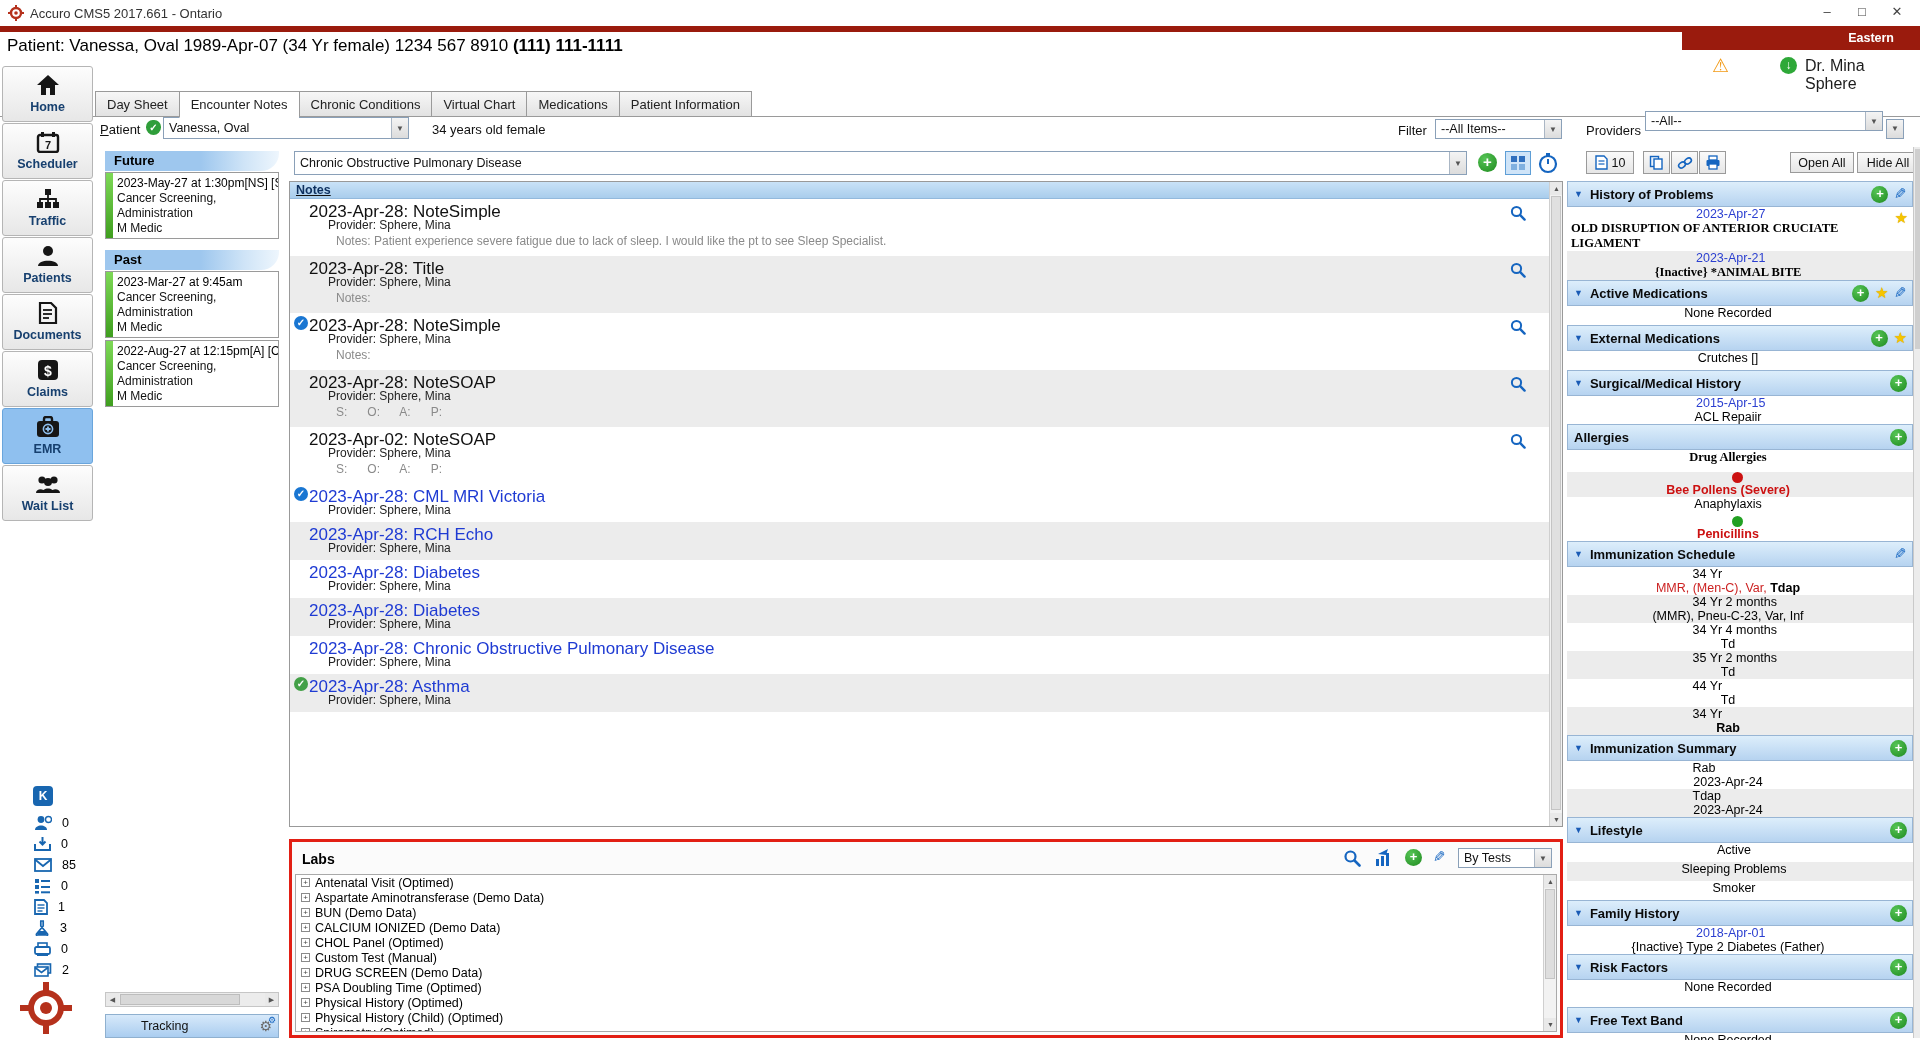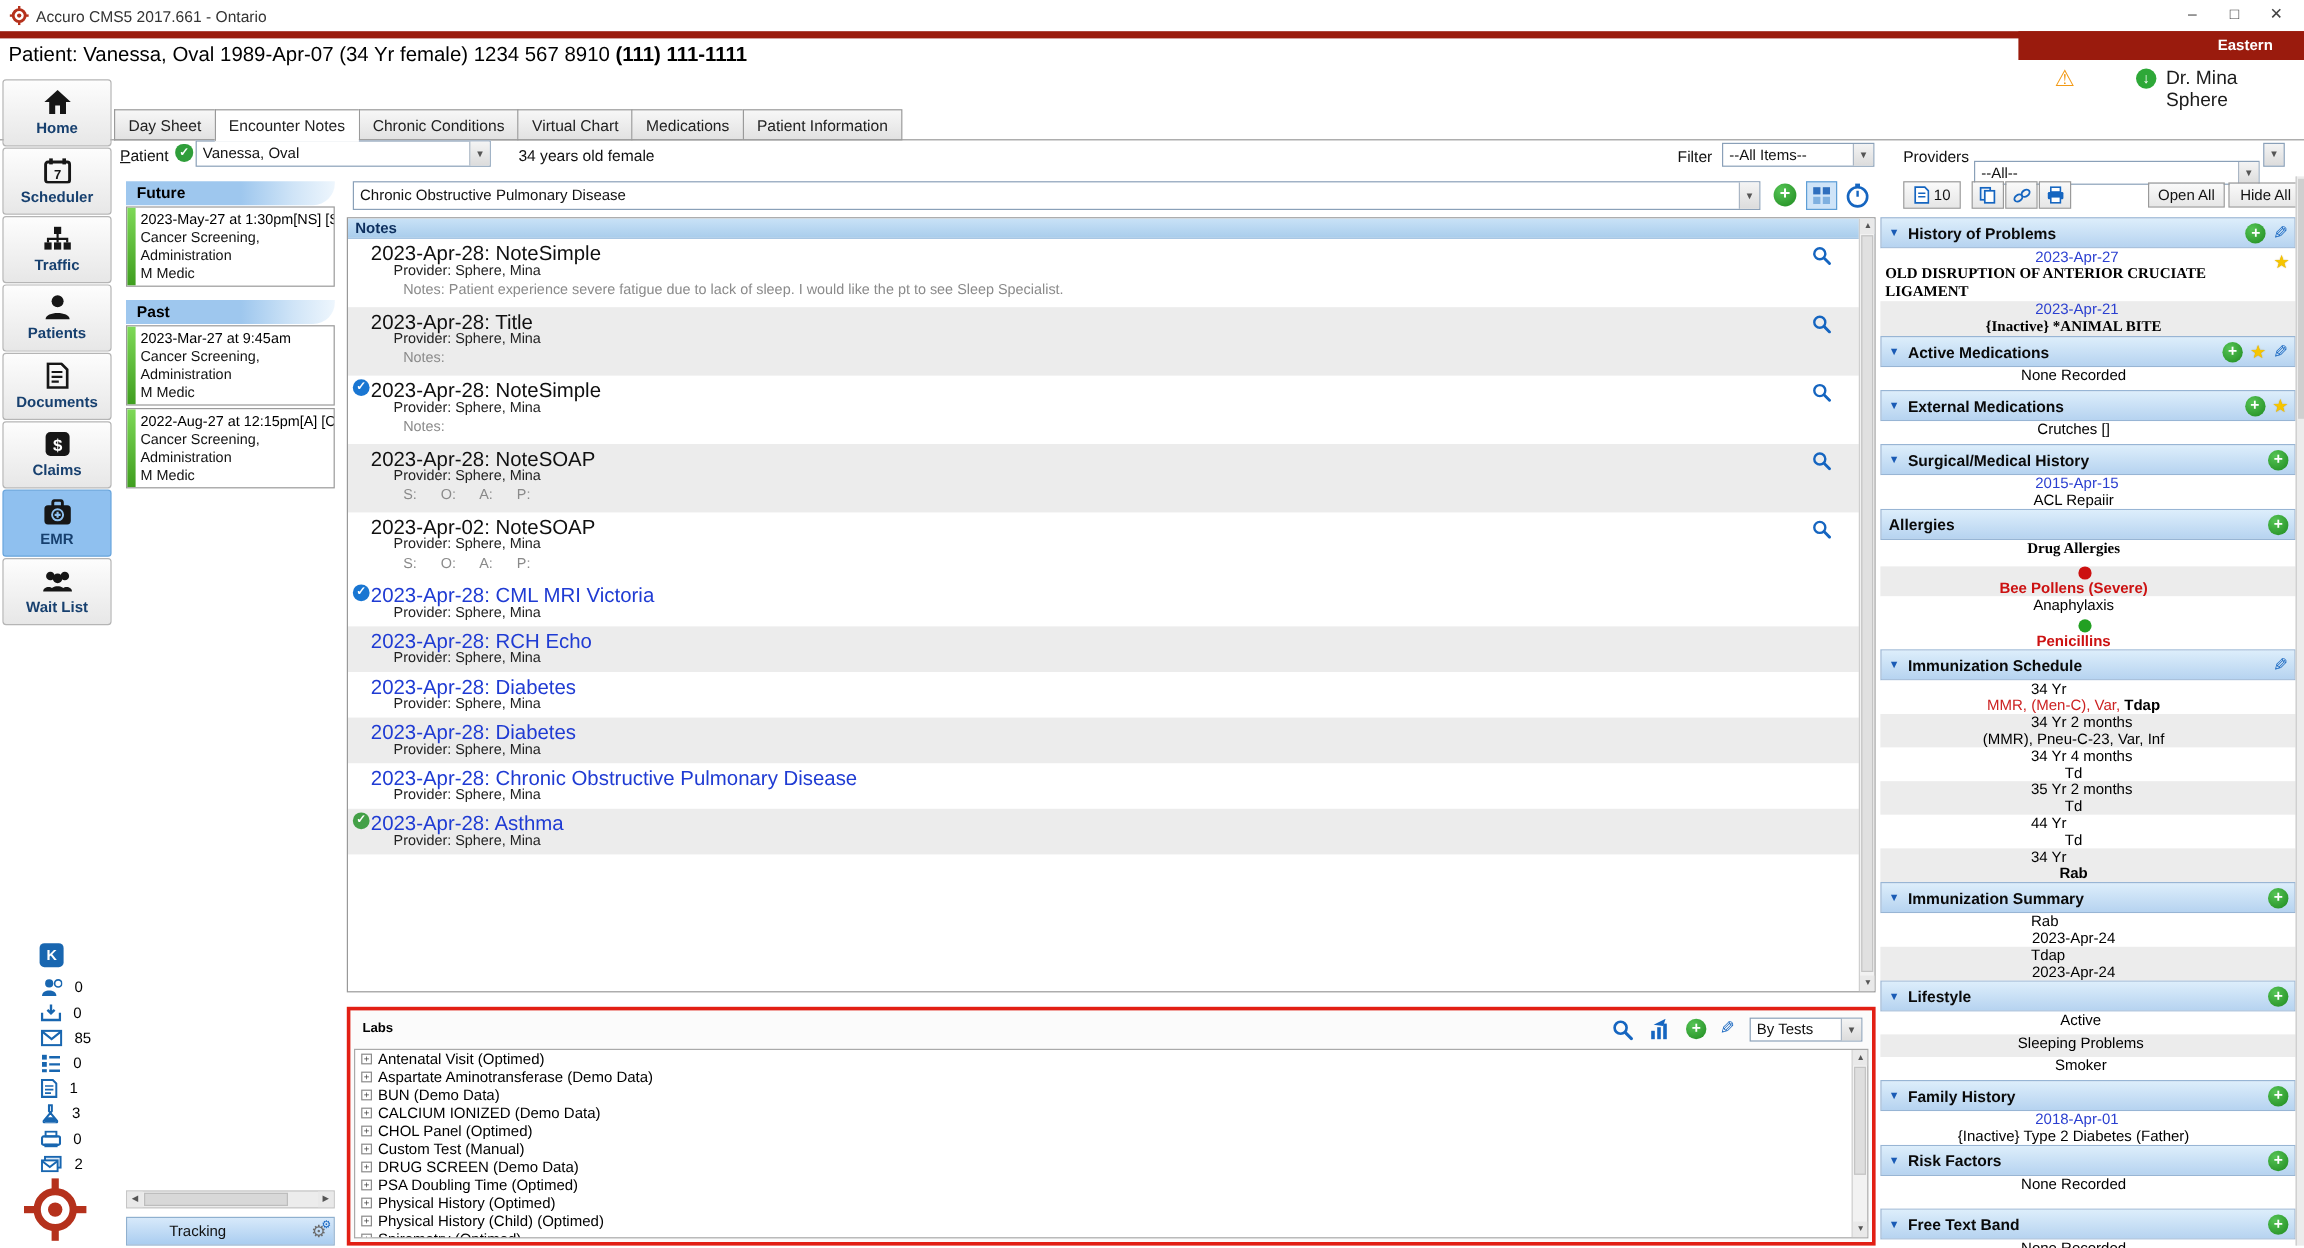--- a/index.html
+++ b/index.html
@@ -33,21 +33,21 @@
   #patient-label u { text-decoration:underline; }
   #shield { left:146px; top:120px; width:15px; height:15px; background:#2f9e3a; border-radius:45% 45% 50% 50%; color:#fff; font-size:10px; line-height:15px; text-align:center; font-weight:bold; }
   .selbox { background:#fff; border:1px solid #8aa0b8; display:flex; align-items:center; }
   .selbox .val { flex:1; padding:0 5px; overflow:hidden; white-space:nowrap; font-size:12.5px; }
   .selbox .arr { width:17px; height:100%; background:linear-gradient(#f4f4f4,#dcdcdc); border-left:1px solid #aab6c4; color:#555; font-size:8px; text-align:center; display:flex; align-items:center; justify-content:center; }
   #patient-select { left:163px; top:117px; width:246px; height:22px; }
   #demo-text { left:432px; top:122px; }
   #filter-label { left:1398px; top:123px; }
   #filter-select { left:1435px; top:119px; width:127px; height:20px; }
   #providers-label { left:1586px; top:123px; }
-  #providers-select { left:1645px; top:134px; width:238px; height:20px; }
+  #providers-select { left:1645px; top:111px; width:238px; height:20px; }
   #providers-btn { left:1886px; top:119px; width:18px; height:20px; background:linear-gradient(#f4f4f4,#dcdcdc); border:1px solid #8aa0b8; color:#555; font-size:8px; text-align:center; line-height:18px; }
 
   
   .navbtn { left:2px; width:91px; height:56px; border:1px solid #b5b5b5; border-radius:3px; background:linear-gradient(#fdfdfd,#e7e7e7); text-align:center; cursor:default; }
   .navbtn.active { background:#8fc0ef; border-color:#69a5dc; }
   .navbtn .nicon { margin-top:5px; height:26px; display:flex; align-items:center; justify-content:center; }
   .navbtn .nlabel { font-size:12.5px; font-weight:bold; color:#17406f; margin-top:2px; }
 
   
   .cnt-row { left:34px; height:18px; display:flex; align-items:center; gap:10px; }
@@ -80,38 +80,38 @@
   #enc-select { left:294px; top:151px; width:1173px; height:24px; }
   .ic-plus { display:inline-block; width:19px; height:19px; background:radial-gradient(circle at 35% 30%, #55c455, #1f8a1f); border-radius:50%; color:#fff; font-weight:bold; font-size:15px; line-height:18px; text-align:center; }
   #enc-plus { left:1478px; top:153px; }
   #grid-btn { left:1505px; top:151px; width:26px; height:24px; background:#cfe4f8; border:1px solid #5e9ed6; display:flex; align-items:center; justify-content:center; }
   #grid-btn .g { width:14px; height:14px; display:grid; grid-template-columns:6px 6px; grid-template-rows:6px 6px; gap:2px; }
   #grid-btn .g i { background:#2f6fbe; }
   #grid-btn .g i:nth-child(3) { background:#7fb0e0; }
   #grid-btn .g i:nth-child(4) { background:#7fb0e0; }
   #stopwatch { left:1538px; top:152px; }
 
-  #notesbox { left:289px; top:181px; width:1274px; height:646px; border:1px solid #999; background:#fff; overflow:hidden; }
+  #notesbox { left:289px; top:181px; width:1274px; height:646px; border:1px solid #999; background:#fff; overflow:hidden;text-decoration:underline; }
   .sec-h { height:17px; line-height:17px; font-weight:bold; font-size:12.5px; color:#0d2f5e; padding-left:6px; background:linear-gradient(#c9e2f7,#a9cdec); border-bottom:1px solid #93b9dc; }
   .note-row { position:relative; width:1260px; }
   .note-row.shade { background:#ececec; }
   .nr-title { position:absolute; left:19px; top:3px; font-size:17px; color:#101010; white-space:nowrap; }
   .nr-title.link { color:#1f3bd3; }
   .nr-prov { position:absolute; left:38px; top:19px; font-size:12px; color:#222; }
   .nr-detail { position:absolute; left:46px; top:35px; font-size:12px; color:#8a8a8a; white-space:pre; }
   .chk { position:absolute; left:4px; top:3px; width:14px; height:14px; border-radius:50%; color:#fff; font-size:10px; line-height:14px; text-align:center; font-weight:bold; }
   .chk.blue { background:#1976d2; }
   .chk.green { background:#43a047; }
   .mag { position:absolute; right:24px; top:6px; }
   #notes-vscroll { position:absolute; right:0; top:0; width:13px; height:644px; background:#f2f2f2; border-left:1px solid #cfcfcf; }
   #notes-vscroll .thumb { position:absolute; left:1px; top:14px; width:10px; height:614px; background:#e0e0e0; border:1px solid #c4c4c4; }
 
   
   #labsbox { left:289px; top:839px; width:1274px; height:199px; border:3px solid #e21f14; background:#fbfbfb; }
-  #labs-title { left:10px; top:9px; font-weight:bold; font-size:11px; color:#000; position:absolute; }
+  #labs-title { left:10px; top:9px; font-weight:bold; font-size:14px; color:#000; position:absolute; }
   #labs-select { position:absolute; left:1166px; top:6px; width:94px; height:20px; }
   #labs-tree { position:absolute; left:3px; top:32px; width:1262px; height:158px; background:#fff; border:1px solid #a9a9a9; overflow:hidden; }
   .tree-row { height:15px; display:flex; align-items:center; padding-left:5px; font-size:12.5px; color:#000; }
   .expander { width:9px; height:9px; border:1px solid #8a8a8a; background:#fff; font-size:8px; line-height:7px; text-align:center; color:#444; margin-right:5px; }
   #labs-vscroll { position:absolute; right:0; top:0; width:13px; height:156px; background:#f2f2f2; border-left:1px solid #cfcfcf; }
   #labs-vscroll .thumb { position:absolute; left:1px; top:14px; width:10px; height:90px; background:#dedede; border:1px solid #c4c4c4; }
 
   
   .tbtn { background:linear-gradient(#fafafa,#e6e6e6); border:1px solid #9a9a9a; display:flex; align-items:center; justify-content:center; gap:4px; font-size:12.5px; }
   #doc-btn { left:1586px; top:151px; width:48px; height:23px; }

